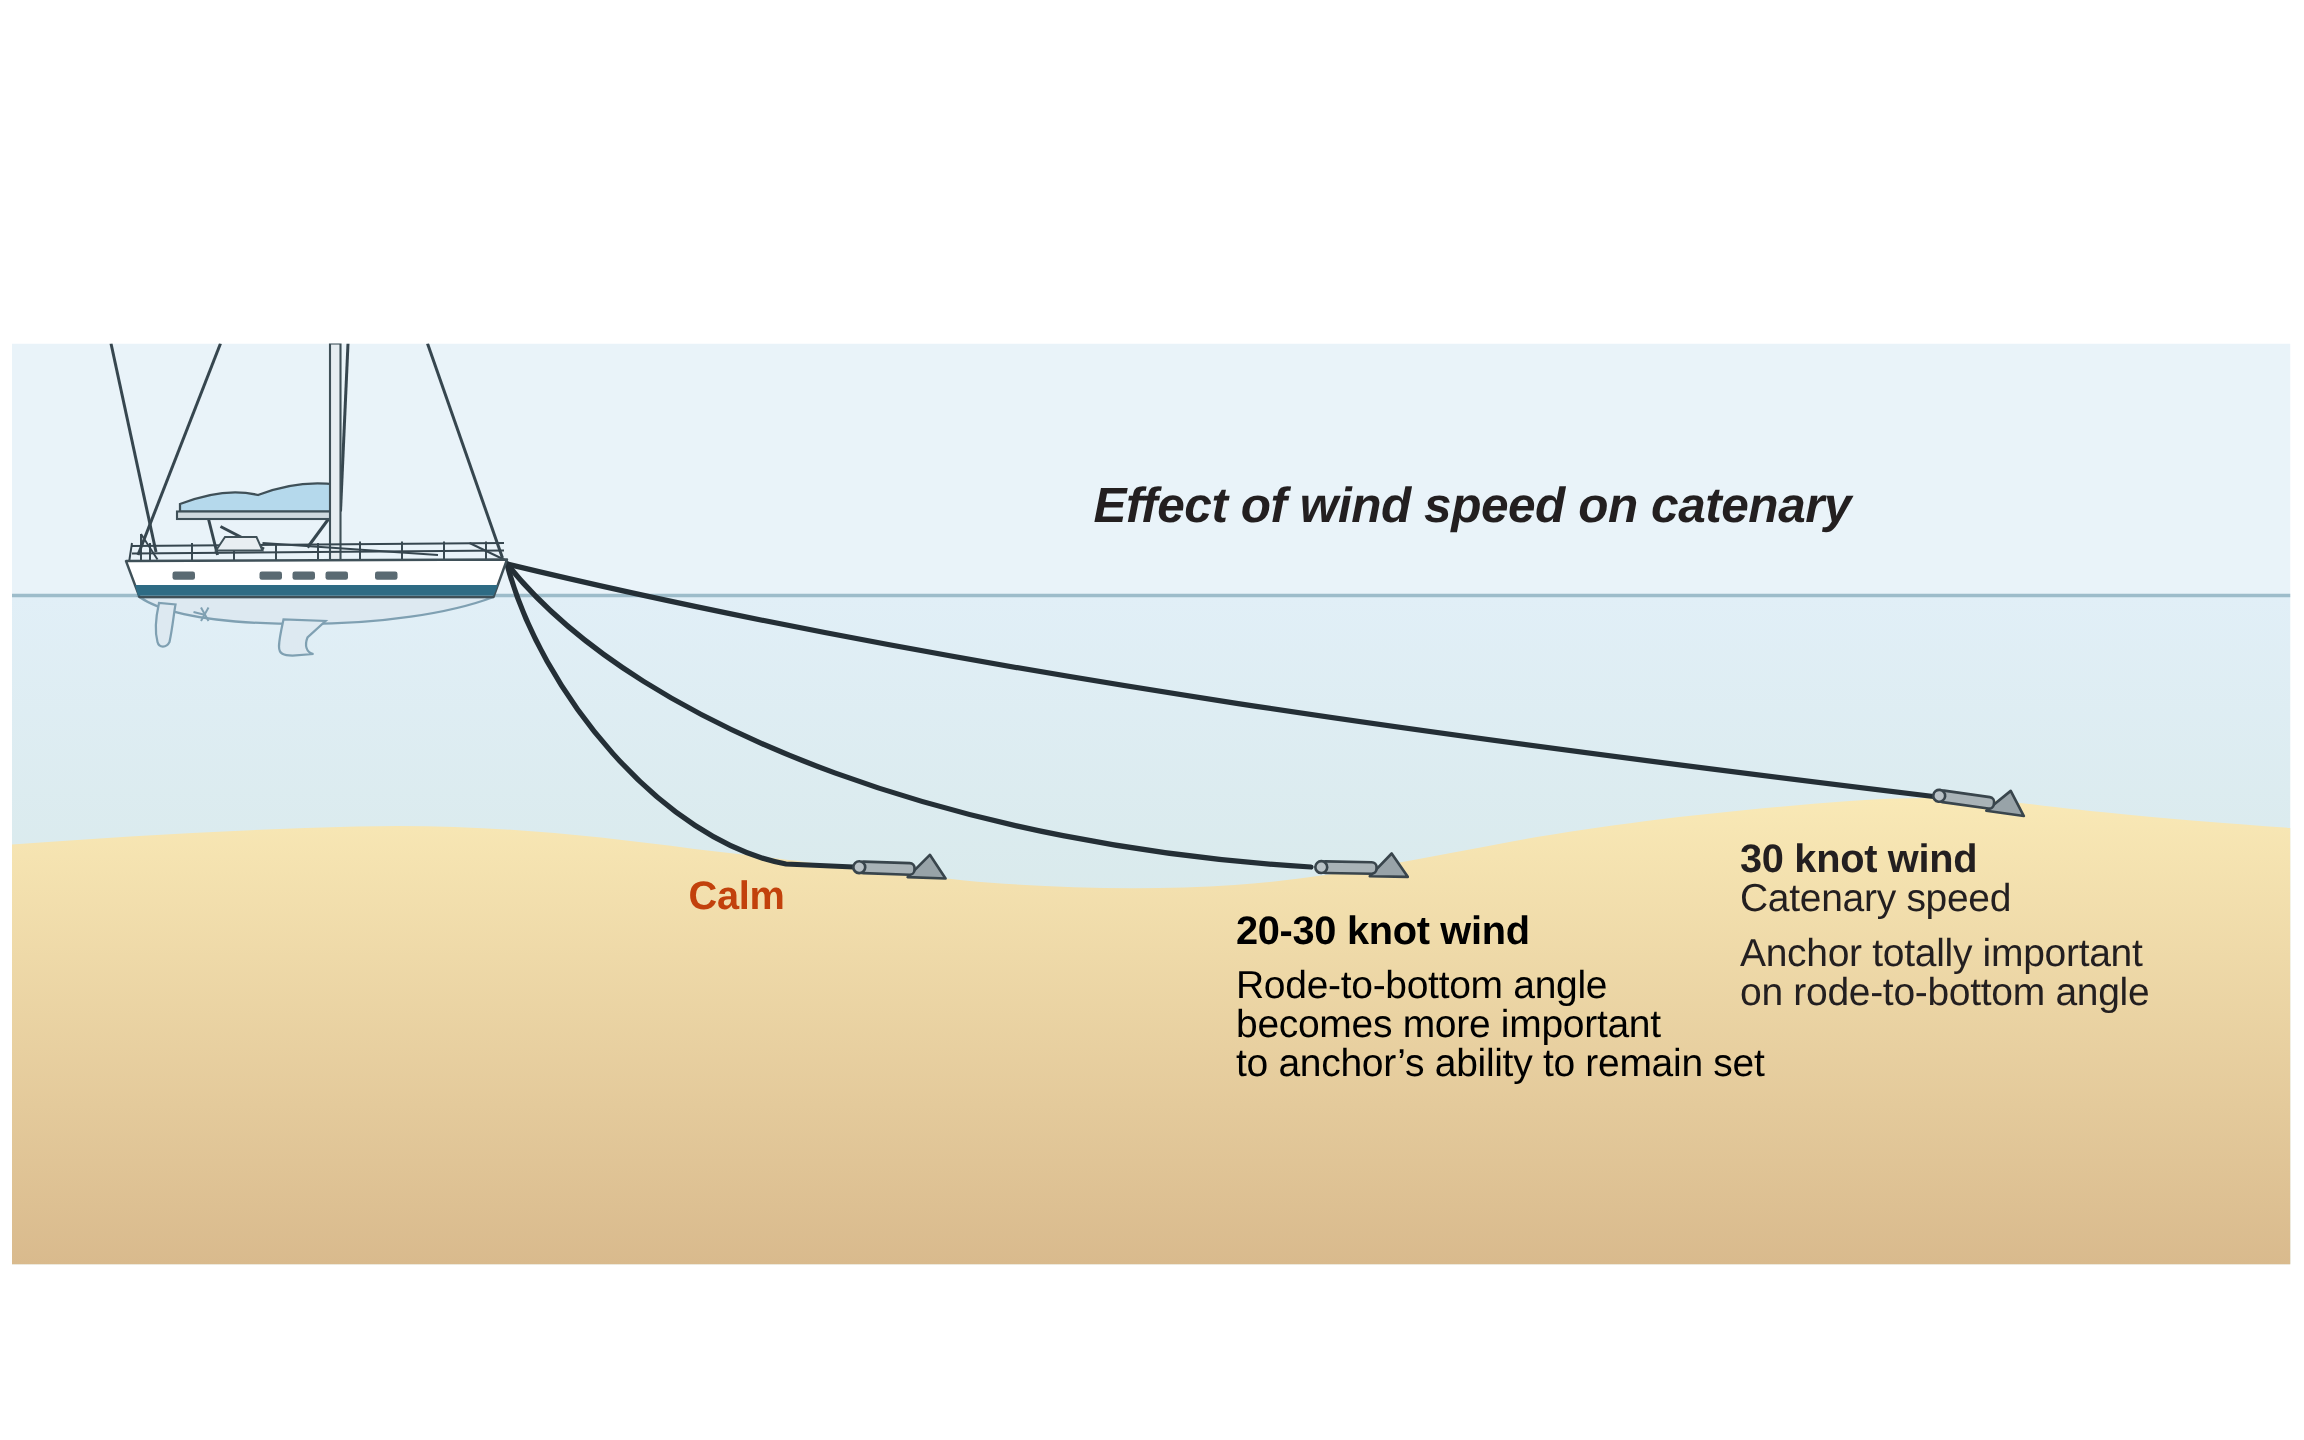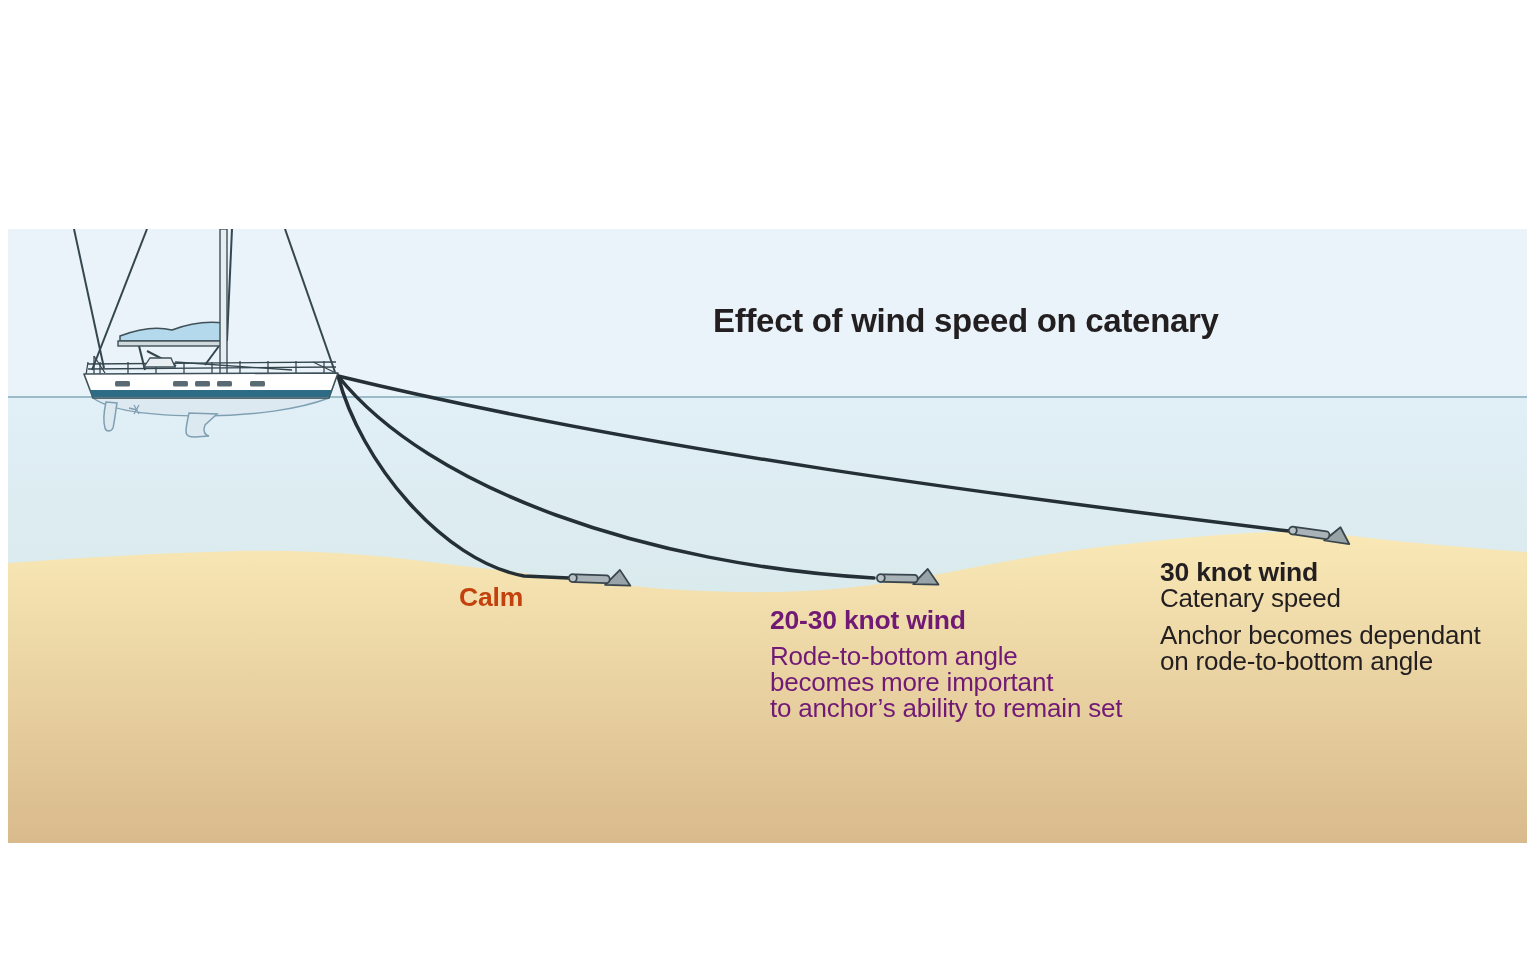--- a/index.html
+++ b/index.html
@@ -5,22 +5,22 @@
   html,body{margin:0;padding:0;}
   body{
     width:1536px;height:960px;background:#ffffff;
     font-family:"Liberation Sans", sans-serif;
     position:relative;overflow:hidden;
   }
   .page{position:absolute;left:0;top:0;width:1536px;height:960px;background:#ffffff;}
   .scene{position:absolute;left:8px;top:229px;width:1519px;height:614px;}
   .scene svg{display:block;width:1519px;height:614px;}
   .title{
-    position:absolute;left:713px;top:302px;margin:0;
-    font-size:33px;font-weight:700;letter-spacing:-0.3px;color:#231f20;
+    position:absolute;left:713px;top:302px;margin:16px;
+    font-size:33px;font-weight:700;letter-spacing:-0.3px;color:#231f20;font-style:italic;
   }
   .label{position:absolute;color:#231f20;font-size:26px;line-height:26px;letter-spacing:-0.2px;}
   .label .heading{font-weight:700;font-size:26.5px;}
   .label .para{white-space:pre-line;}
   .gap-md{margin-top:10px;}
   .gap-sm{margin-top:11px;}
 </style>
 </head>
 <body>
 
@@ -128,27 +128,27 @@
       </g>
     </svg>
   </div>
 
   <h1 class="title" style="color: rgb(35, 31, 32);">Effect of wind speed on catenary</h1>
 
   <div class="label" style="left: 459px; top: 584px; color: #c2410c;">
     <div class="heading">Calm</div>
   </div>
 
-  <div class="label" style="left: 770px; top: 607px; color: #701a75;">
+  <div class="label" style="left: 824px; top: 607px; color: #000000;">
     <div class="heading">20-30 knot wind</div>
     <div class="para gap-md">Rode-to-bottom angle
 becomes more important
 to anchor’s ability to remain set</div>
   </div>
 
   <div class="label" style="left: 1160px; top: 559px; color: rgb(35, 31, 32);">
     <div class="heading">30 knot wind</div>
     <div class="para">Catenary speed</div>
-    <div class="para gap-sm">Anchor becomes dependant
+    <div class="para gap-sm">Anchor totally important
 on rode-to-bottom angle</div>
   </div>
 
 </div>
 
 </body></html>

